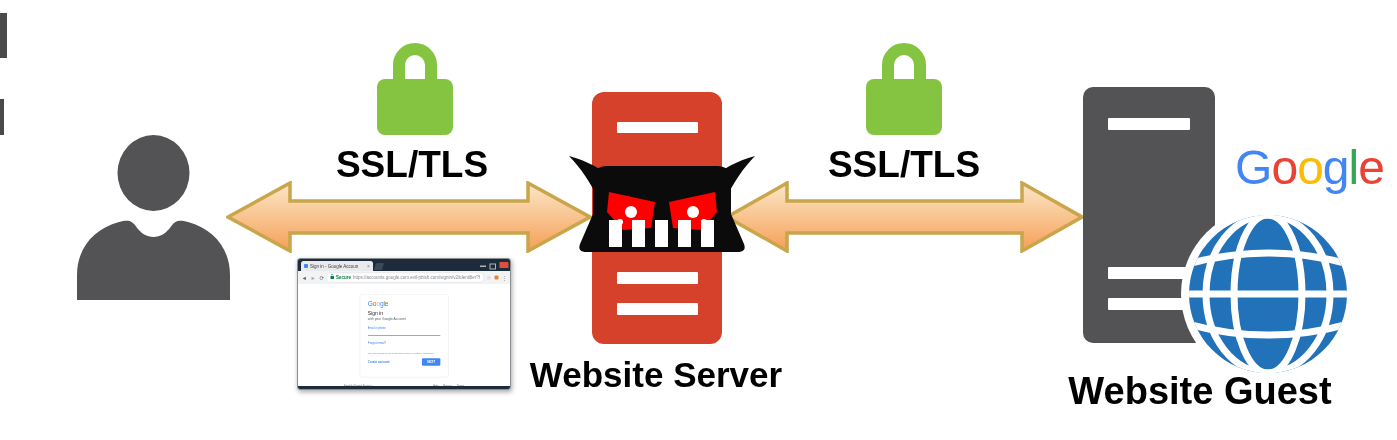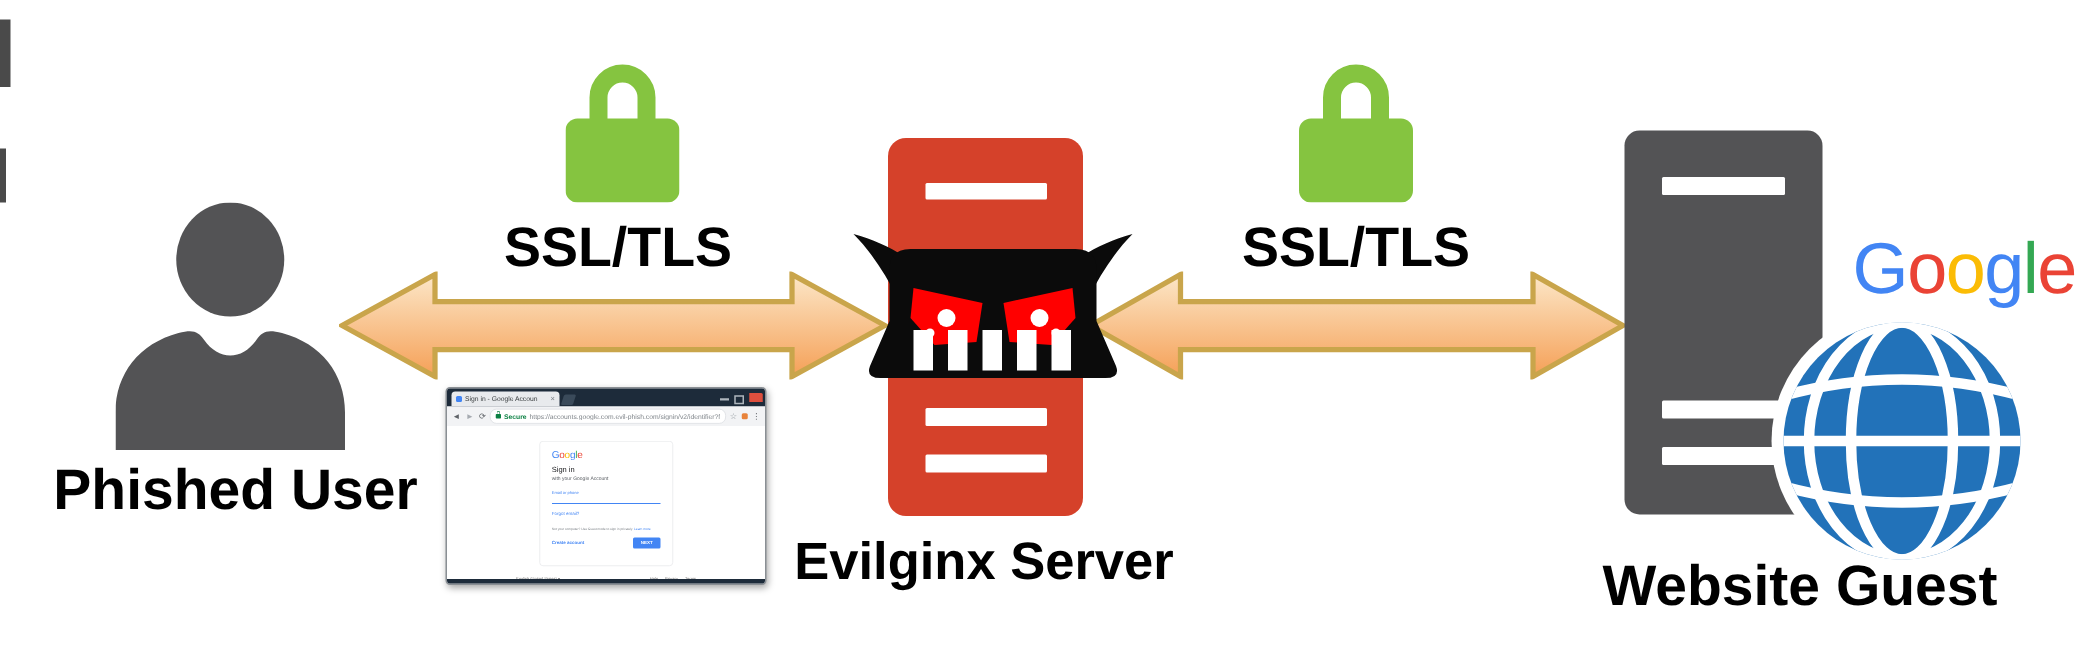--- a/index.html
+++ b/index.html
@@ -6,21 +6,21 @@
   .stage{position:relative;width:1397px;height:440px;background:#fff;overflow:hidden;
          font-family:"Liberation Sans","DejaVu Sans",sans-serif;}
   .abs{position:absolute;}
   .node-label{position:absolute;font-weight:bold;color:#000;text-align:center;z-index:6;}
   .lbl-user{left:7px;top:306px;width:300px;font-size:38px;}
   .lbl-evil{left:506px;top:355px;width:300px;font-size:35px;}
   .lbl-web{left:1050px;top:370px;width:300px;font-size:38px;}
   .ssl-label{position:absolute;font-weight:bold;color:#000;text-align:center;width:320px;font-size:37px;z-index:2;}
   .ssl-1{left:252px;top:144px;}
   .ssl-2{left:744px;top:144px;}
-  .google-wordmark{position:absolute;left:1222px;top:152px;width:175px;font-size:48px;
+  .google-wordmark{position:absolute;left:1222px;top:140px;width:175px;font-size:48px;
                    letter-spacing:-1px;text-align:center;z-index:4;}
   .edge-artifact{position:absolute;background:#4a4a4a;z-index:1;}
   .ea-1{left:0;top:13px;width:7px;height:45px;}
   .ea-2{left:0;top:99px;width:4px;height:36px;}
 
   
   .browser{position:absolute;left:297px;top:258px;width:214px;height:132px;background:#fff;
            border:1px solid #8a8f94;border-radius:3px;box-shadow:1px 2px 5px rgba(0,0,0,.35);
            z-index:5;box-sizing:border-box;}
   .titlebar{position:relative;height:12px;background:#1D2B3A;border-radius:2px 2px 0 0;overflow:hidden;}
@@ -220,17 +220,16 @@
             <span>Help</span>
             <span>Privacy</span>
             <span>Terms</span>
           </span>
         </div>
       </div>
     </div>
     <div class="bottombar"></div>
   </div>
 
-  <div class="node-label lbl-user">Phished User</div>
-  <div class="node-label lbl-evil">Evilginx Server</div>
+  <div class="node-label lbl-evil">Website Server</div>
   <div class="node-label lbl-web">Website Guest</div>
 
 </div>
 
 </body></html>

